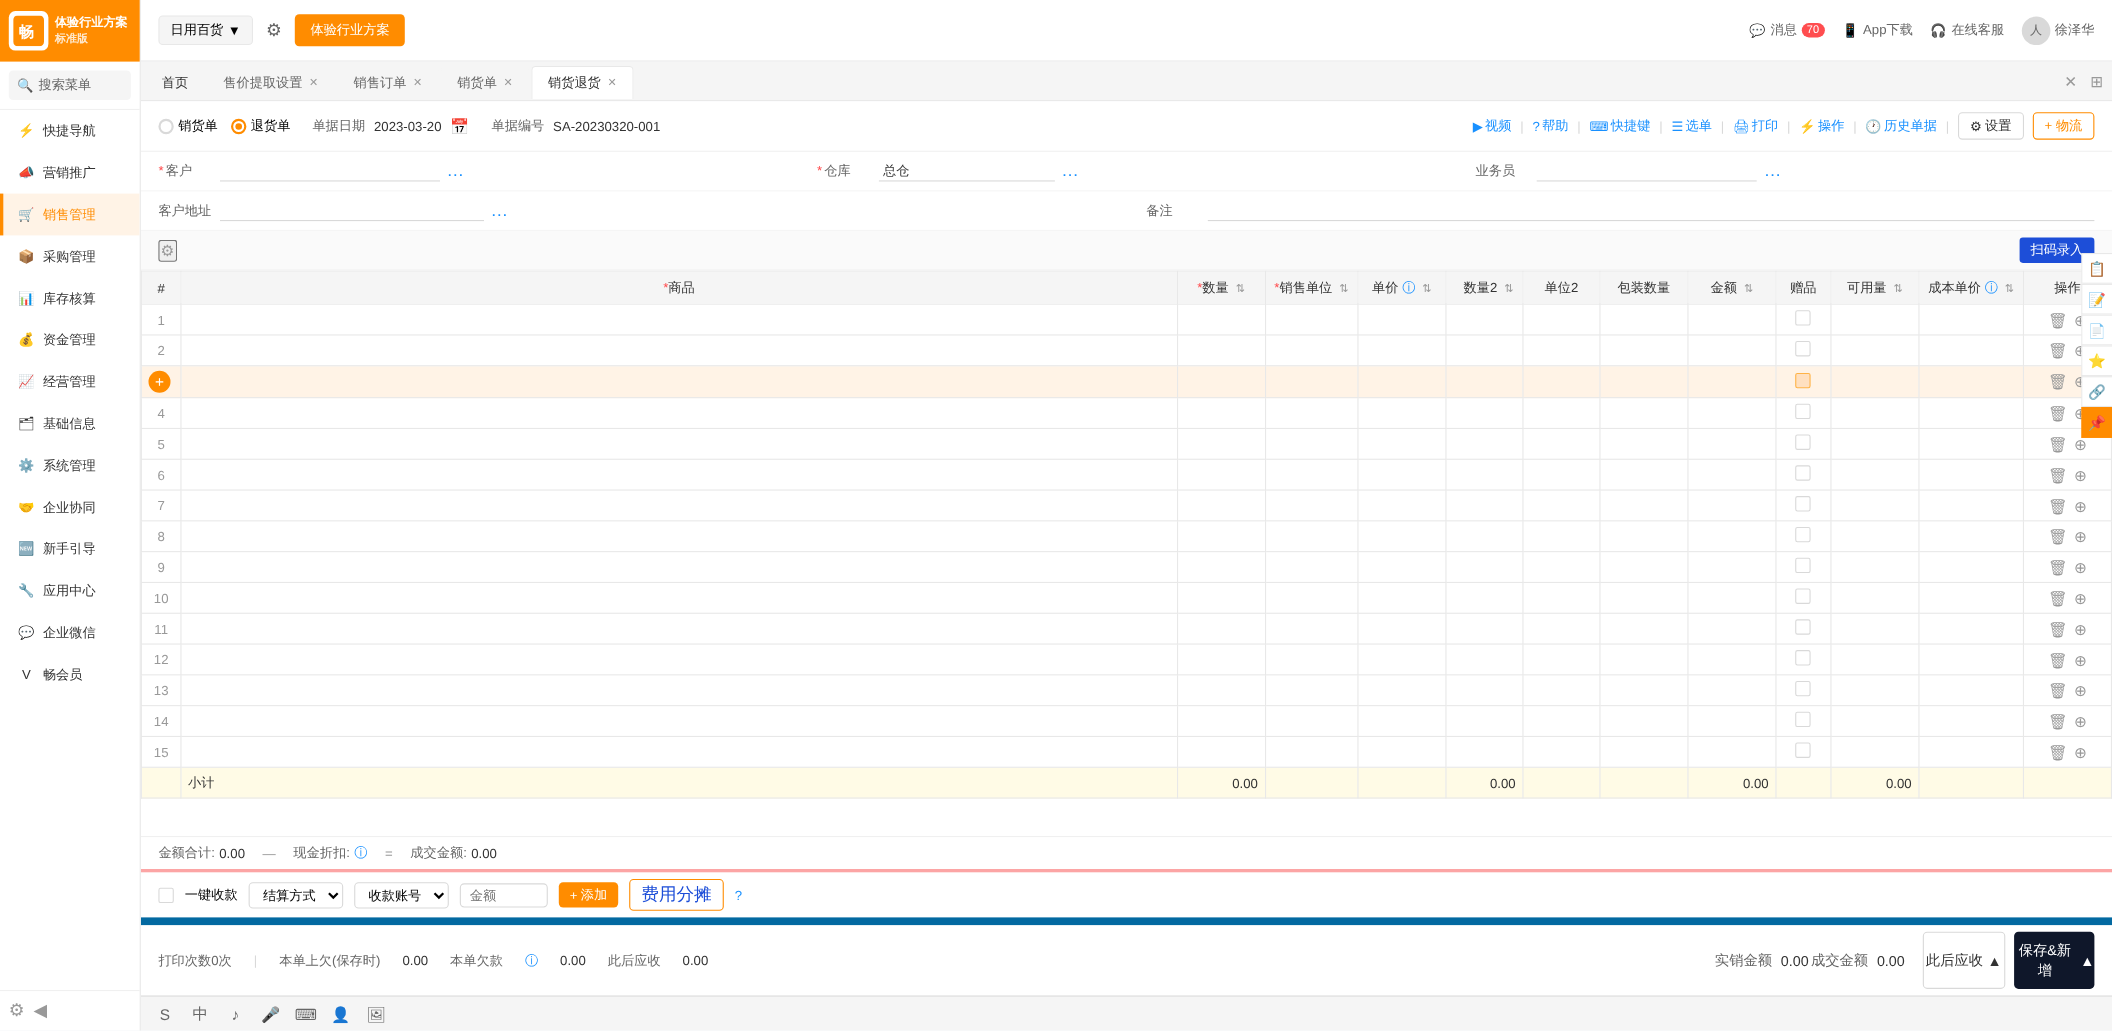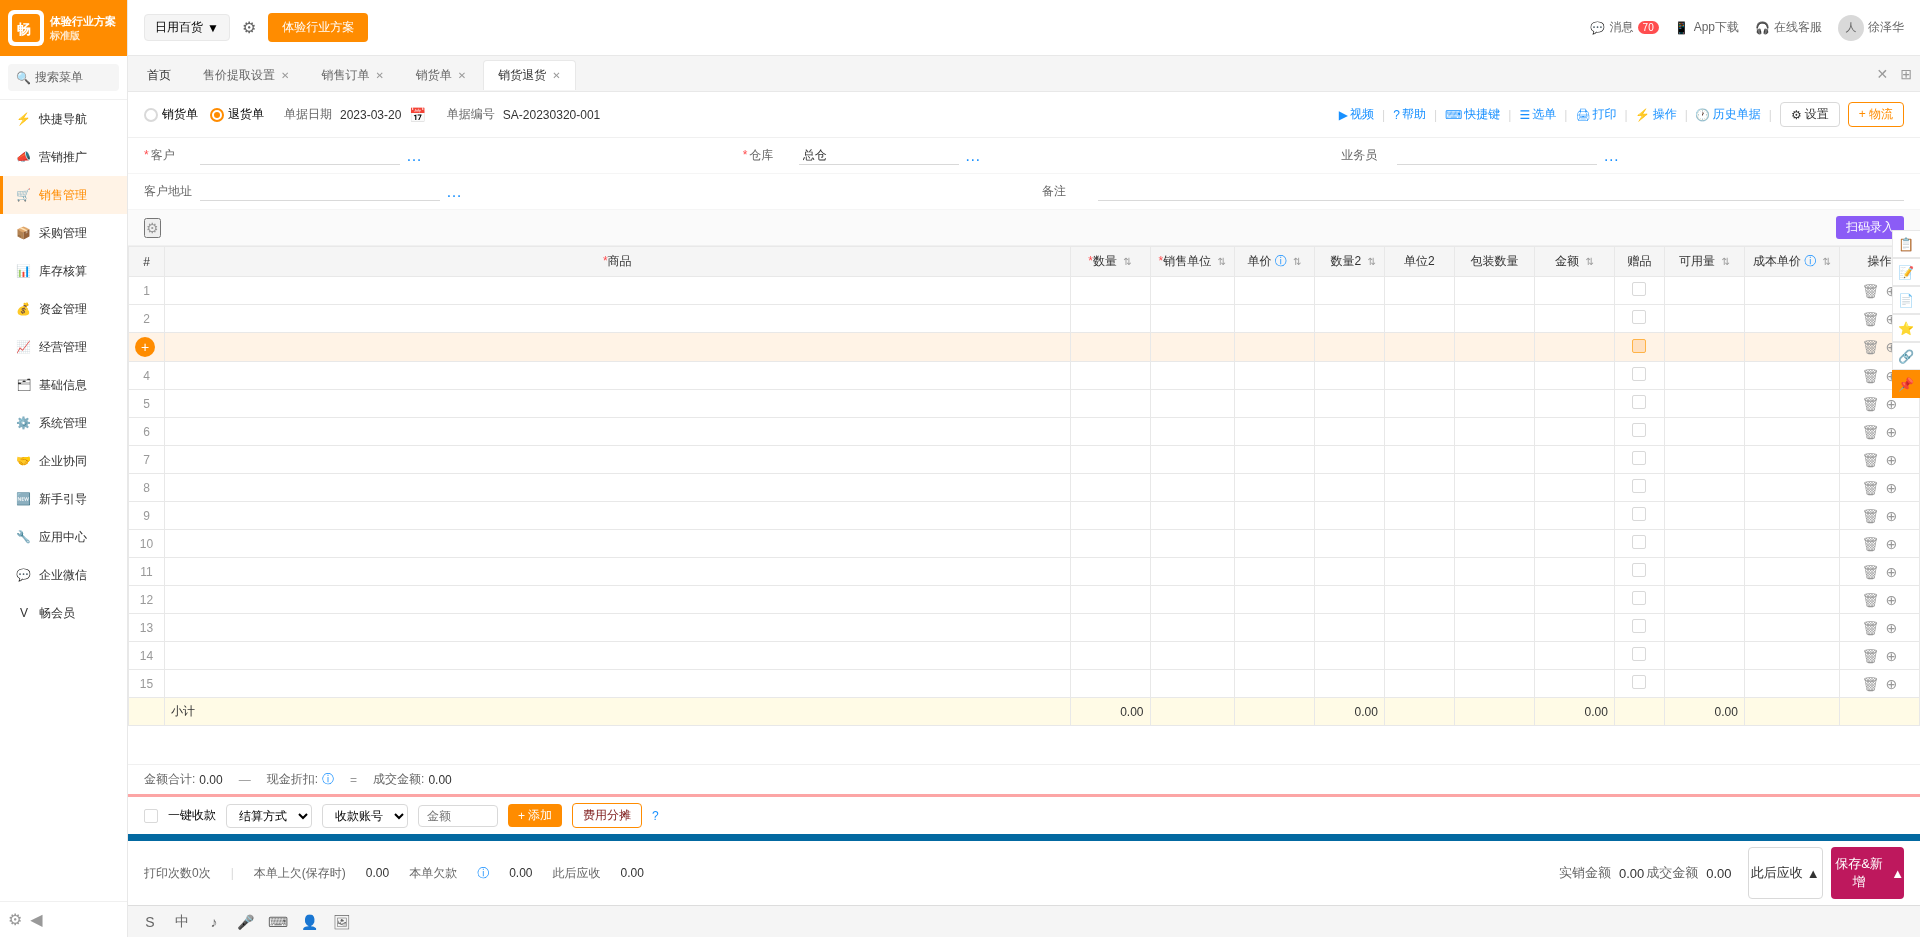--- a/index.html
+++ b/index.html
@@ -65,21 +65,21 @@
     .form-row { display: flex; align-items: center; padding: 8px 16px; gap: 36px; border-bottom: 1px solid #f5f5f5; flex-shrink: 0; }
     .form-field { display: flex; align-items: center; gap: 6px; flex: 1; }
     .form-label { color: #666; white-space: nowrap; min-width: 50px; }
     .form-label.required::before { content: '*'; color: #ff4d4f; margin-right: 2px; }
     .form-input { flex: 1; border: none; border-bottom: 1px solid #d9d9d9; padding: 2px 4px; font-size: 12px; color: #333; background: transparent; outline: none; }
     .form-dots { color: #1890ff; cursor: pointer; font-size: 16px; }
 
     
     .toolbar-row { display: flex; align-items: center; justify-content: space-between; padding: 6px 16px; background: #fafafa; border-bottom: 1px solid #f0f0f0; flex-shrink: 0; }
     .toolbar-left { display: flex; align-items: center; gap: 8px; }
-    .btn-scan { background: #8b5cf6; color: #fff; border: none; border-radius: 3px; padding: 3px 10px; font-size: 12px; cursor: pointer; }
+    .btn-scan { background: #1d4ed8; color: #fff; border: none; border-radius: 3px; padding: 3px 10px; font-size: 12px; cursor: pointer; }
     .gear-icon-sm { color: #999; cursor: pointer; font-size: 14px; }
 
     
     .table-wrapper { flex: 1; overflow-y: auto; overflow-x: hidden; position: relative; }
     table { width: 100%; border-collapse: collapse; font-size: 12px; }
     thead th { background: #f5f5f5; border: 1px solid #e8e8e8; padding: 6px 8px; color: #333; font-weight: 500; white-space: nowrap; position: sticky; top: 0; z-index: 10; }
     tbody td { border: 1px solid #e8e8e8; padding: 4px 6px; height: 28px; color: #333; }
     tbody tr:nth-child(3) { background: #fff3e6; }
     tbody tr.subtotal-row { background: #fffbe6; font-weight: 500; }
     .row-num { color: #999; text-align: center; width: 30px; }
@@ -106,28 +106,28 @@
     .footer-summary { padding: 6px 16px; background: #fff; border-top: 1px solid #f0f0f0; display: flex; align-items: center; gap: 16px; flex-shrink: 0; }
     .footer-sum-item { display: flex; align-items: center; gap: 4px; }
     .footer-sum-label { color: #666; }
     .footer-sum-value { color: #333; font-weight: 500; }
     .footer-sum-dash { color: #999; }
     .footer-payment { padding: 6px 16px; display: flex; align-items: center; gap: 10px; border-top: 3px solid #fca5a5; flex-shrink: 0; }
     .footer-checkbox { width: 14px; height: 14px; border: 1px solid #d9d9d9; border-radius: 2px; display: inline-block; cursor: pointer; }
     .footer-select { border: 1px solid #d9d9d9; border-radius: 4px; padding: 3px 8px; font-size: 12px; background: #fff; cursor: pointer; }
     .footer-input { border: 1px solid #d9d9d9; border-radius: 4px; padding: 3px 8px; font-size: 12px; width: 80px; }
     .footer-add-btn { background: #ff8c00; color: #fff; border: none; border-radius: 4px; padding: 3px 10px; font-size: 12px; cursor: pointer; display: flex; align-items: center; gap: 3px; }
-    .fee-tab-btn { border: 1px solid #ff8c00; background: #fff; border-radius: 4px; padding: 3px 10px; font-size: 12px; cursor: pointer; color: #7f1d1d; }
+    .fee-tab-btn { border: 1px solid #ff8c00; background: #fff; border-radius: 4px; padding: 3px 10px; font-size: 16px; cursor: pointer; color: #1d4ed8; }
     .footer-stats { padding: 6px 16px; display: flex; align-items: center; gap: 20px; border-top: 7px solid #0369a1; font-size: 12px; color: #666; flex-shrink: 0; }
     .amount-row { display: flex; justify-content: space-between; align-items: center; font-size: 13px; }
     .amount-label { color: #666; }
     .amount-value { color: #333; font-weight: 500; }
     .footer-btns { display: flex; gap: 8px; }
     .btn-draft { flex: 1; border: 1px solid #d9d9d9; background: #fff; border-radius: 4px; padding: 8px 0; font-size: 13px; cursor: pointer; color: #333; display: flex; align-items: center; justify-content: center; gap: 4px; }
-    .btn-save-new { flex: 1; background: #be185d; color: #fff; border: none; border-radius: 4px; padding: 8px 0; font-size: 13px; cursor: pointer; display: flex; align-items: center; justify-content: center; gap: 4px; }
+    .btn-save-new { flex: 1; background: #0f172a; color: #fff; border: none; border-radius: 4px; padding: 8px 0; font-size: 13px; cursor: pointer; display: flex; align-items: center; justify-content: center; gap: 4px; }
     .rfloat-btn { width: 28px; height: 28px; background: #fff; border: 1px solid #e8e8e8; border-right: none; display: flex; align-items: center; justify-content: center; cursor: pointer; color: #666; font-size: 13px; }
     .rfloat-btn.active { background: #ff8c00; color: #fff; border-color: #ff8c00; }
 
     .info-icon { color: #1890ff; cursor: pointer; font-size: 12px; }
     .col-sort { cursor: pointer; color: #999; font-size: 10px; margin-left: 3px; }
 
     
     .taskbar { height: 32px; background: #f5f5f5; border-top: 1px solid #ddd; display: flex; align-items: center; padding: 0 10px; gap: 8px; flex-shrink: 0; }
     .taskbar-icon { width: 24px; height: 24px; display: flex; align-items: center; justify-content: center; cursor: pointer; color: #666; font-size: 14px; }
   </style>

